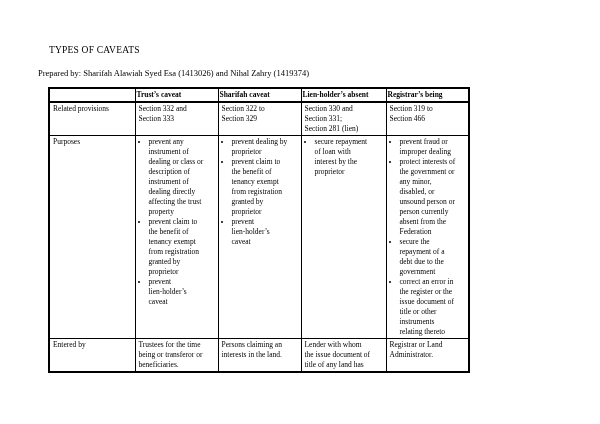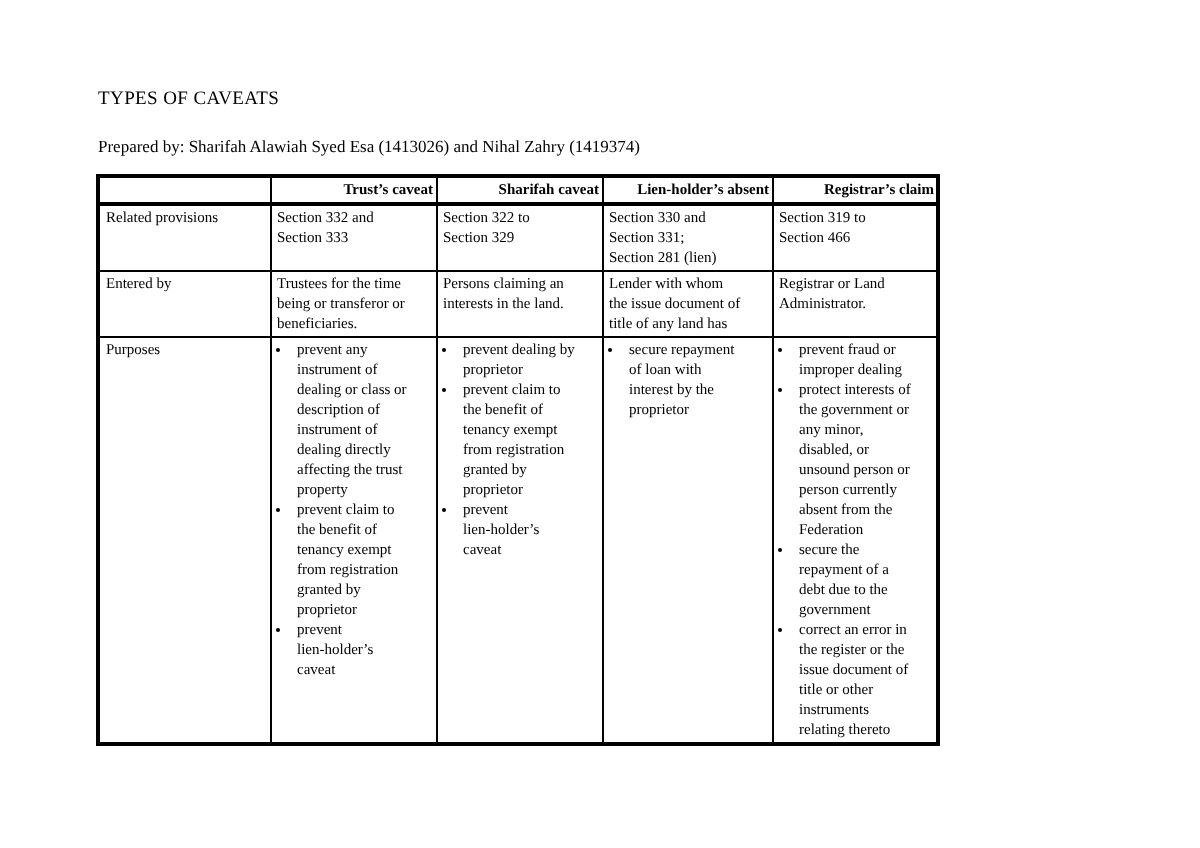--- a/index.html
+++ b/index.html
@@ -19,21 +19,21 @@
     position: absolute;
     left: 49px;
     top: 45px;
     font-size: 9.5px;
     font-weight: normal;
     letter-spacing: 0.2px;
     white-space: nowrap;
   }
   .prepared-by {
     position: absolute;
-    left: 49px;
+    left: 38px;
     top: 68px;
     font-size: 8.5px;
     white-space: nowrap;
   }
   table.caveats {
     position: absolute;
     left: 48px;
     top: 87px;
     width: 420px;
     border-collapse: collapse;
@@ -44,21 +44,21 @@
   table.caveats td {
     border: 1px solid #000;
     vertical-align: top;
     padding: 1px 3px;
     font-size: 7.5px;
     line-height: 10px;
     overflow: hidden;
   }
   table.caveats thead th {
     font-weight: bold;
-    text-align: right;
+    text-align: left;
     border-bottom: 2px solid #000;
     padding: 1px 1px;
     white-space: nowrap;
   }
   td.row-label {
     padding-left: 4px;
   }
   td.pre {
     white-space: pre-line;
     font-family: Liberation Serif, serif;
@@ -87,48 +87,35 @@
     <col style="width:83px">
     <col style="width:85px">
     <col style="width:83px">
   </colgroup>
   <thead>
     <tr>
       <th></th>
       <th>Trust’s caveat</th>
       <th>Sharifah caveat</th>
       <th>Lien-holder’s absent</th>
-      <th>Registrar’s claim</th>
+      <th>Registrar’s being</th>
     </tr>
   </thead>
   <tbody>
     <tr>
       <td class="row-label">Related provisions</td>
       <td class="pre">Section 332 and
 Section 333</td>
       <td class="pre">Section 322 to
 Section 329</td>
       <td class="pre">Section 330 and
 Section 331;
 Section 281 (lien)</td>
       <td class="pre">Section 319 to
 Section 466</td>
-    </tr>
-    <tr>
-      <td class="row-label">Entered by</td>
-      <td class="pre">Trustees for the time
-being or transferor or
-beneficiaries.</td>
-      <td class="pre">Persons claiming an
-interests in the land.</td>
-      <td class="pre">Lender with whom
-the issue document of
-title of any land has</td>
-      <td class="pre">Registrar or Land
-Administrator.</td>
     </tr>
     <tr>
       <td class="row-label">Purposes</td>
       <td>
           <ul class="bullets">
             <li>prevent any
 instrument of
 dealing or class or
 description of
 instrument of
@@ -187,14 +174,27 @@
 government</li>
             <li>correct an error in
 the register or the
 issue document of
 title or other
 instruments
 relating thereto</li>
           </ul>
         </td>
     </tr>
+    <tr>
+      <td class="row-label">Entered by</td>
+      <td class="pre">Trustees for the time
+being or transferor or
+beneficiaries.</td>
+      <td class="pre">Persons claiming an
+interests in the land.</td>
+      <td class="pre">Lender with whom
+the issue document of
+title of any land has</td>
+      <td class="pre">Registrar or Land
+Administrator.</td>
+    </tr>
   </tbody>
 </table>
 
 </body></html>

